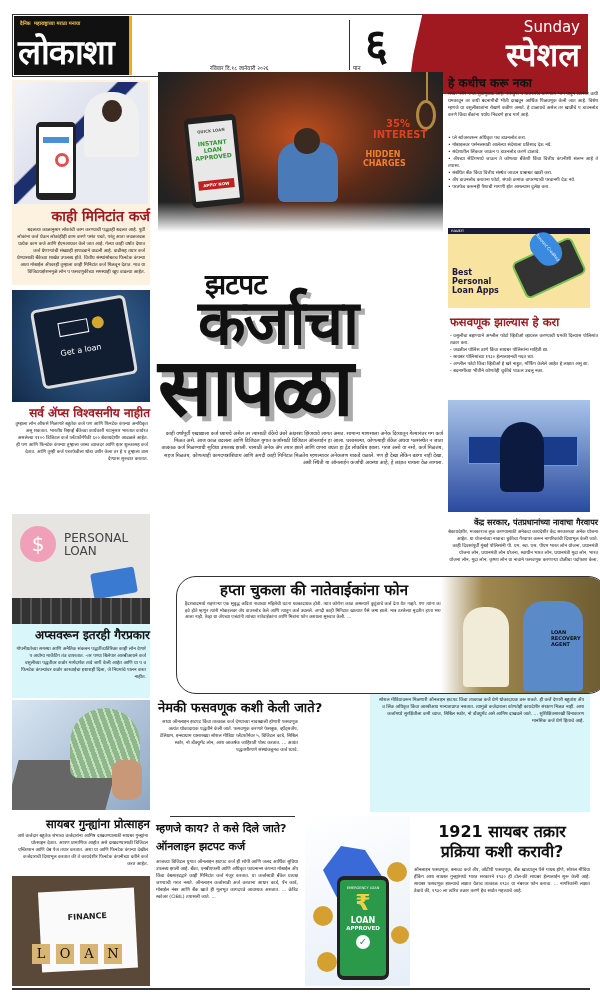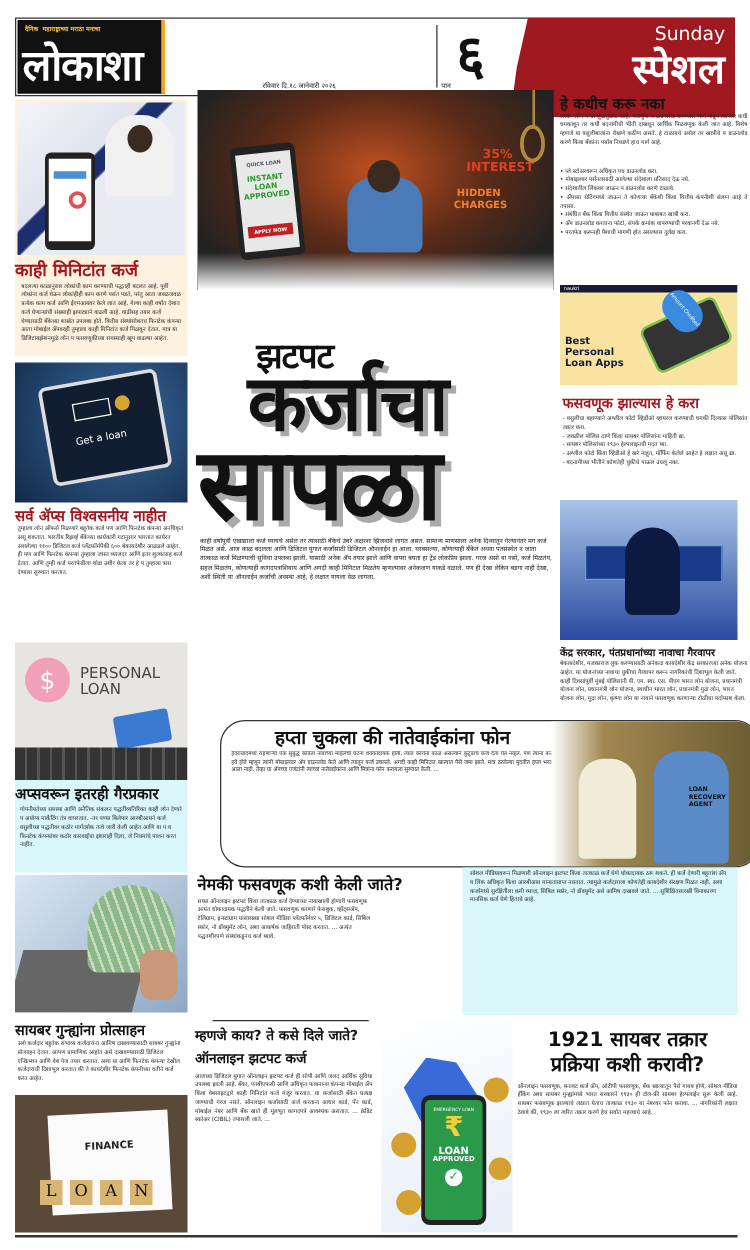--- a/index.html
+++ b/index.html
@@ -1,19 +1,19 @@
 <!DOCTYPE html>
 <html><head>
 <meta charset="utf-8">
 <style>
 *{box-sizing:border-box;margin:0;padding:0}
 body{width:600px;height:1000px;background:#fff;font-family:"DejaVu Sans",sans-serif;position:relative;overflow:hidden;color:#111}
 .abs{position:absolute}
 .body-text{font-size:4.6px;line-height:7px;color:#222;text-align:justify}
-.center{text-align:left}
+.center{text-align:right}
 
 #mast{left:12px;top:14px;width:576px;height:63px;border:1px solid #333}
 #logo{left:14px;top:16px;width:118px;height:59px;background:#111;border-right:3px solid #f5a623}
 #logo .small{position:absolute;left:6px;top:4px;font-size:5px;color:#f5c04a;font-weight:bold}
 #logo .big{position:absolute;left:4px;top:12px;font-size:34px;color:#fff;font-weight:bold;letter-spacing:-1px;font-family:"DejaVu Serif",serif}
 #date{left:210px;top:64px;font-size:5.5px;color:#222}
 #pagedivider{left:349px;top:20px;width:1px;height:50px;background:#333}
 #pagelabel{left:353px;top:64px;font-size:5.5px}
 #pagenum{left:365px;top:22px;font-size:44px;font-weight:bold;line-height:46px}
 #sunday{left:408px;top:14px;width:180px;height:80px;background:#a01820;border-radius:0 0 0 0;clip-path:polygon(8% 0,100% 0,100% 100%,0 100%,3% 50%)}
@@ -153,21 +153,21 @@
   <div class="body-text">- <span>सायबर पोलिसांच्या १९३० हेल्पलाइनची मदत घ्या.</span></div>
   <div class="body-text">- <span>अश्लील फोटो किंवा व्हिडीओ हे खरे नाहूत, मॉर्फिंग केलेले आहेत हे लक्षात असू द्या.</span></div>
   <div class="body-text">- <span>बदनामीच्या भीतीने कोणतेही चुकीचे पाऊल उचलू नका.</span></div>
 </div>
 
 <div class="abs img" style="left:448px;top:400px;width:142px;height:112px;background:linear-gradient(180deg,#a8c4e8,#2a4aa0)">
   <div style="position:absolute;left:20px;top:36px;width:40px;height:28px;background:#1a3a8a;border:1px solid #6a9ae0"></div>
   <div style="position:absolute;left:90px;top:36px;width:40px;height:30px;background:#1a3a8a;border:1px solid #6a9ae0"></div>
   <div style="position:absolute;left:52px;top:22px;width:44px;height:70px;background:#0c1a40;border-radius:22px 22px 6px 6px"></div>
 </div>
-<div class="abs" style="left:448px;top:516px;width:150px;font-size:8px;font-weight:bold;text-align:left">केंद्र सरकार, पंतप्रधानांच्या नावाचा गैरवापर</div>
+<div class="abs" style="left:448px;top:516px;width:150px;font-size:8px;font-weight:bold;text-align:right">केंद्र सरकार, पंतप्रधानांच्या नावाचा गैरवापर</div>
 <div class="abs body-text center" style="left:448px;top:528px;width:150px;height:44px;overflow:hidden">बेकायदेशीर, मजकाराज लुक करण्यासाठी अनेकदा कायदेशीर केंद्र सरकारच्या अनेक योजना आहेत. या योजनांच्या नावाचा चुकीचा गैरवापर करून नागरिकांची दिशाभूल केली जाते. काही दिवसांपूर्वी मुंबई पोलिसांनी पी. एम. स्वा. एस. पीएम भारत लोन योजना, प्रधानमंत्री योजना लोन, प्रधानमंत्री लोन योजना, स्वाधीन भारत लोन, प्रधानमंत्री मुद्रा लोन, भारत योजना लोन, मुद्रा लोन, कृष्णा लोन या नावाने फसवणूक करणाऱ्या टोळीचा पर्दाफाश केला.</div>
 
 <div class="abs" style="left:176px;top:576px;width:432px;height:118px;border:1.5px solid #333;border-radius:20px;overflow:hidden;background:#fff">
   <div style="position:absolute;left:12px;top:2px;width:250px;font-size:15px;font-weight:bold;text-align:center">हप्ता चुकला की नातेवाईकांना फोन</div>
   <div class="body-text" style="position:absolute;left:8px;top:24px;width:258px;height:90px;overflow:hidden;font-size:4.4px;line-height:6.6px">हैदराबादमध्ये राहणाऱ्या एक सुबुद्ध कविता नावाच्या महिलेची घटना धक्कादायक होती. त्यात कोरोना काळ असल्याने कुटुंबाचे कर्ज देता येत नव्हते. पण त्यांना कर्ज हवे होते म्हणून त्यांनी मोबाइलवर ॲप डाउनलोड केले आणि त्यातून कर्ज उचलले. अगदी काही मिनिटात खात्यात पैसे जमा झाले. मात्र ठरलेल्या मुदतीत हप्ता भरता आला नाही. तेव्हा या ॲपच्या एजंटांनी त्यांच्या नातेवाईकांना आणि मित्रांना फोन करायला सुरुवात केली. ...</div>
   <div style="position:absolute;left:264px;top:0;width:168px;height:118px;background:linear-gradient(90deg,#fff 0%,#a08850 25%,#6a5a30 100%)">
     <div style="position:absolute;left:22px;top:30px;width:46px;height:80px;background:#f0ecd8;border-radius:20px 20px 4px 4px"></div>
     <div style="position:absolute;left:82px;top:24px;width:60px;height:90px;background:#5a8ac8;border-radius:20px 20px 4px 4px">
       <div style="position:absolute;left:28px;top:28px;font-size:5px;color:#111;font-weight:bold;line-height:6px">
         <div>LOAN</div>

